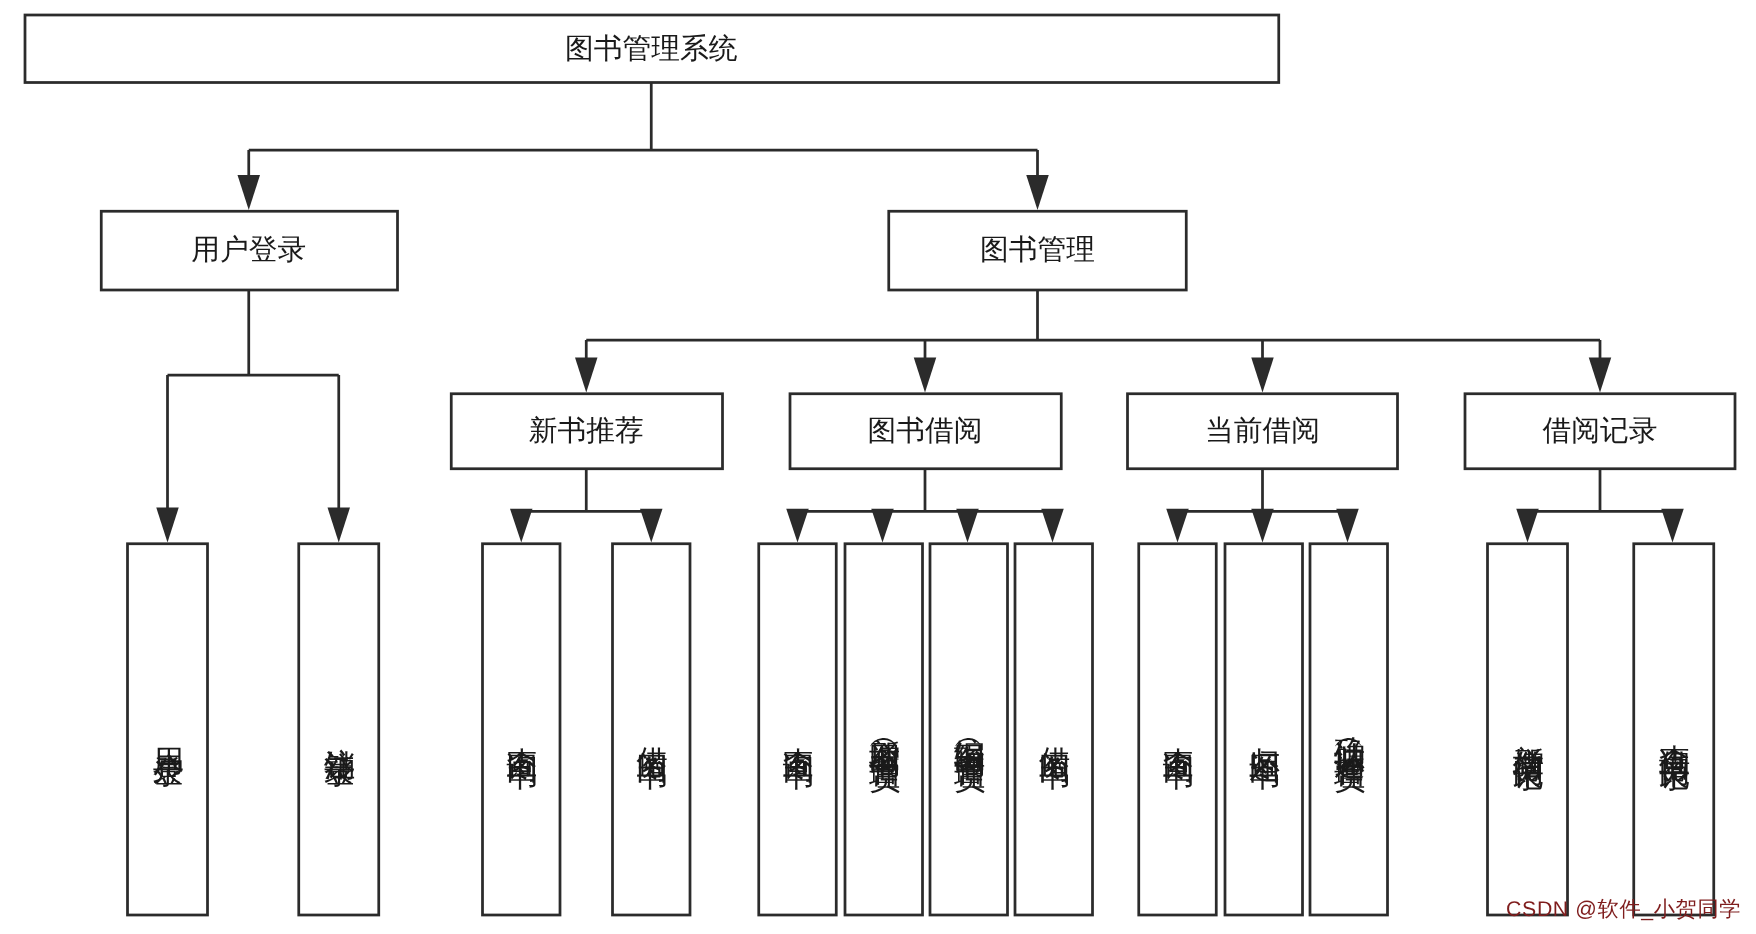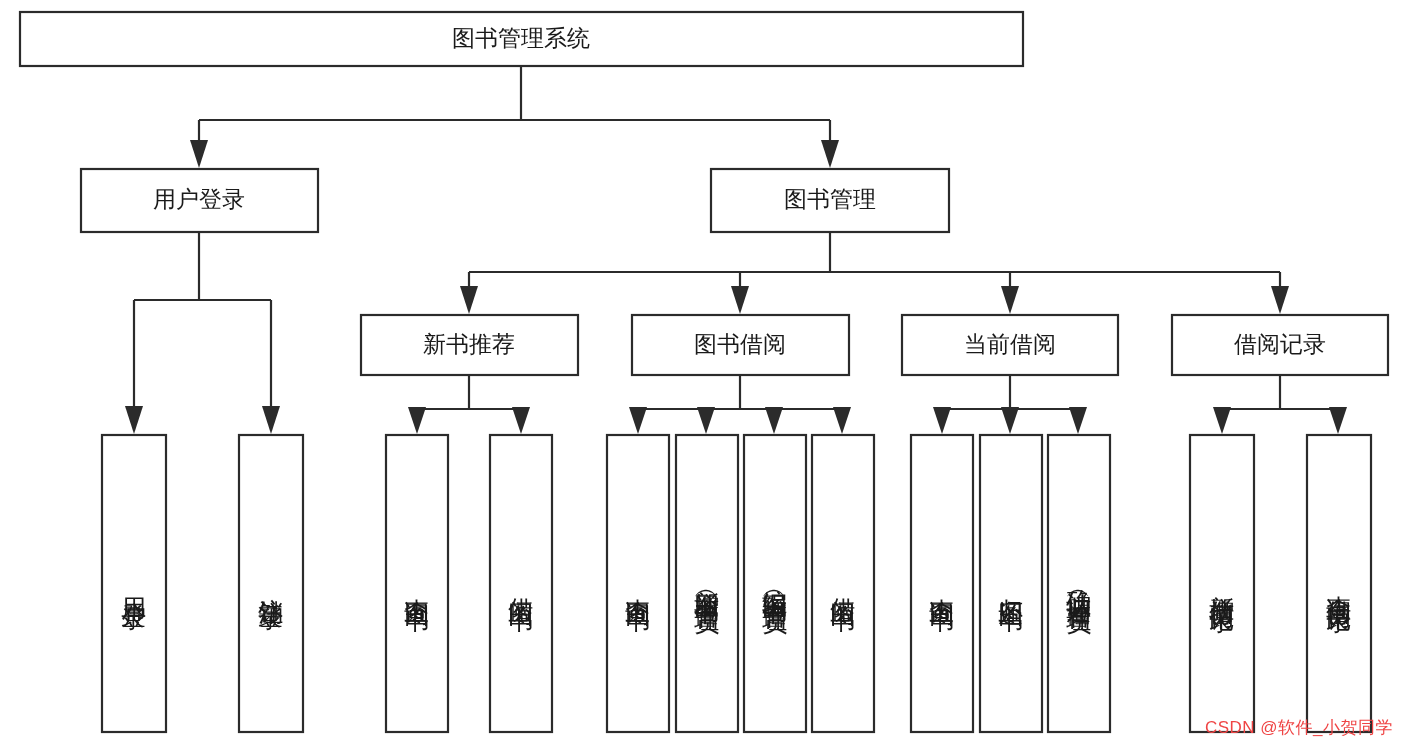--- a/index.html
+++ b/index.html
@@ -64,21 +64,21 @@
     letter-spacing: 3px;
     color: #1a1a1a;
     white-space: nowrap;
   }
   #watermark {
     position: absolute;
     right: 12px;
     bottom: 8px;
     font-family: "Liberation Sans", "DejaVu Sans", sans-serif;
     font-size: 17px;
-    color: #ef4444;
+    color: #7f1d1d;
     letter-spacing: 0.5px;
     user-select: none;
     pointer-events: none;
     margin-left: 38px;
   }
 </style>
 </head>
 <body>
 
 <div id="diagram-root">

